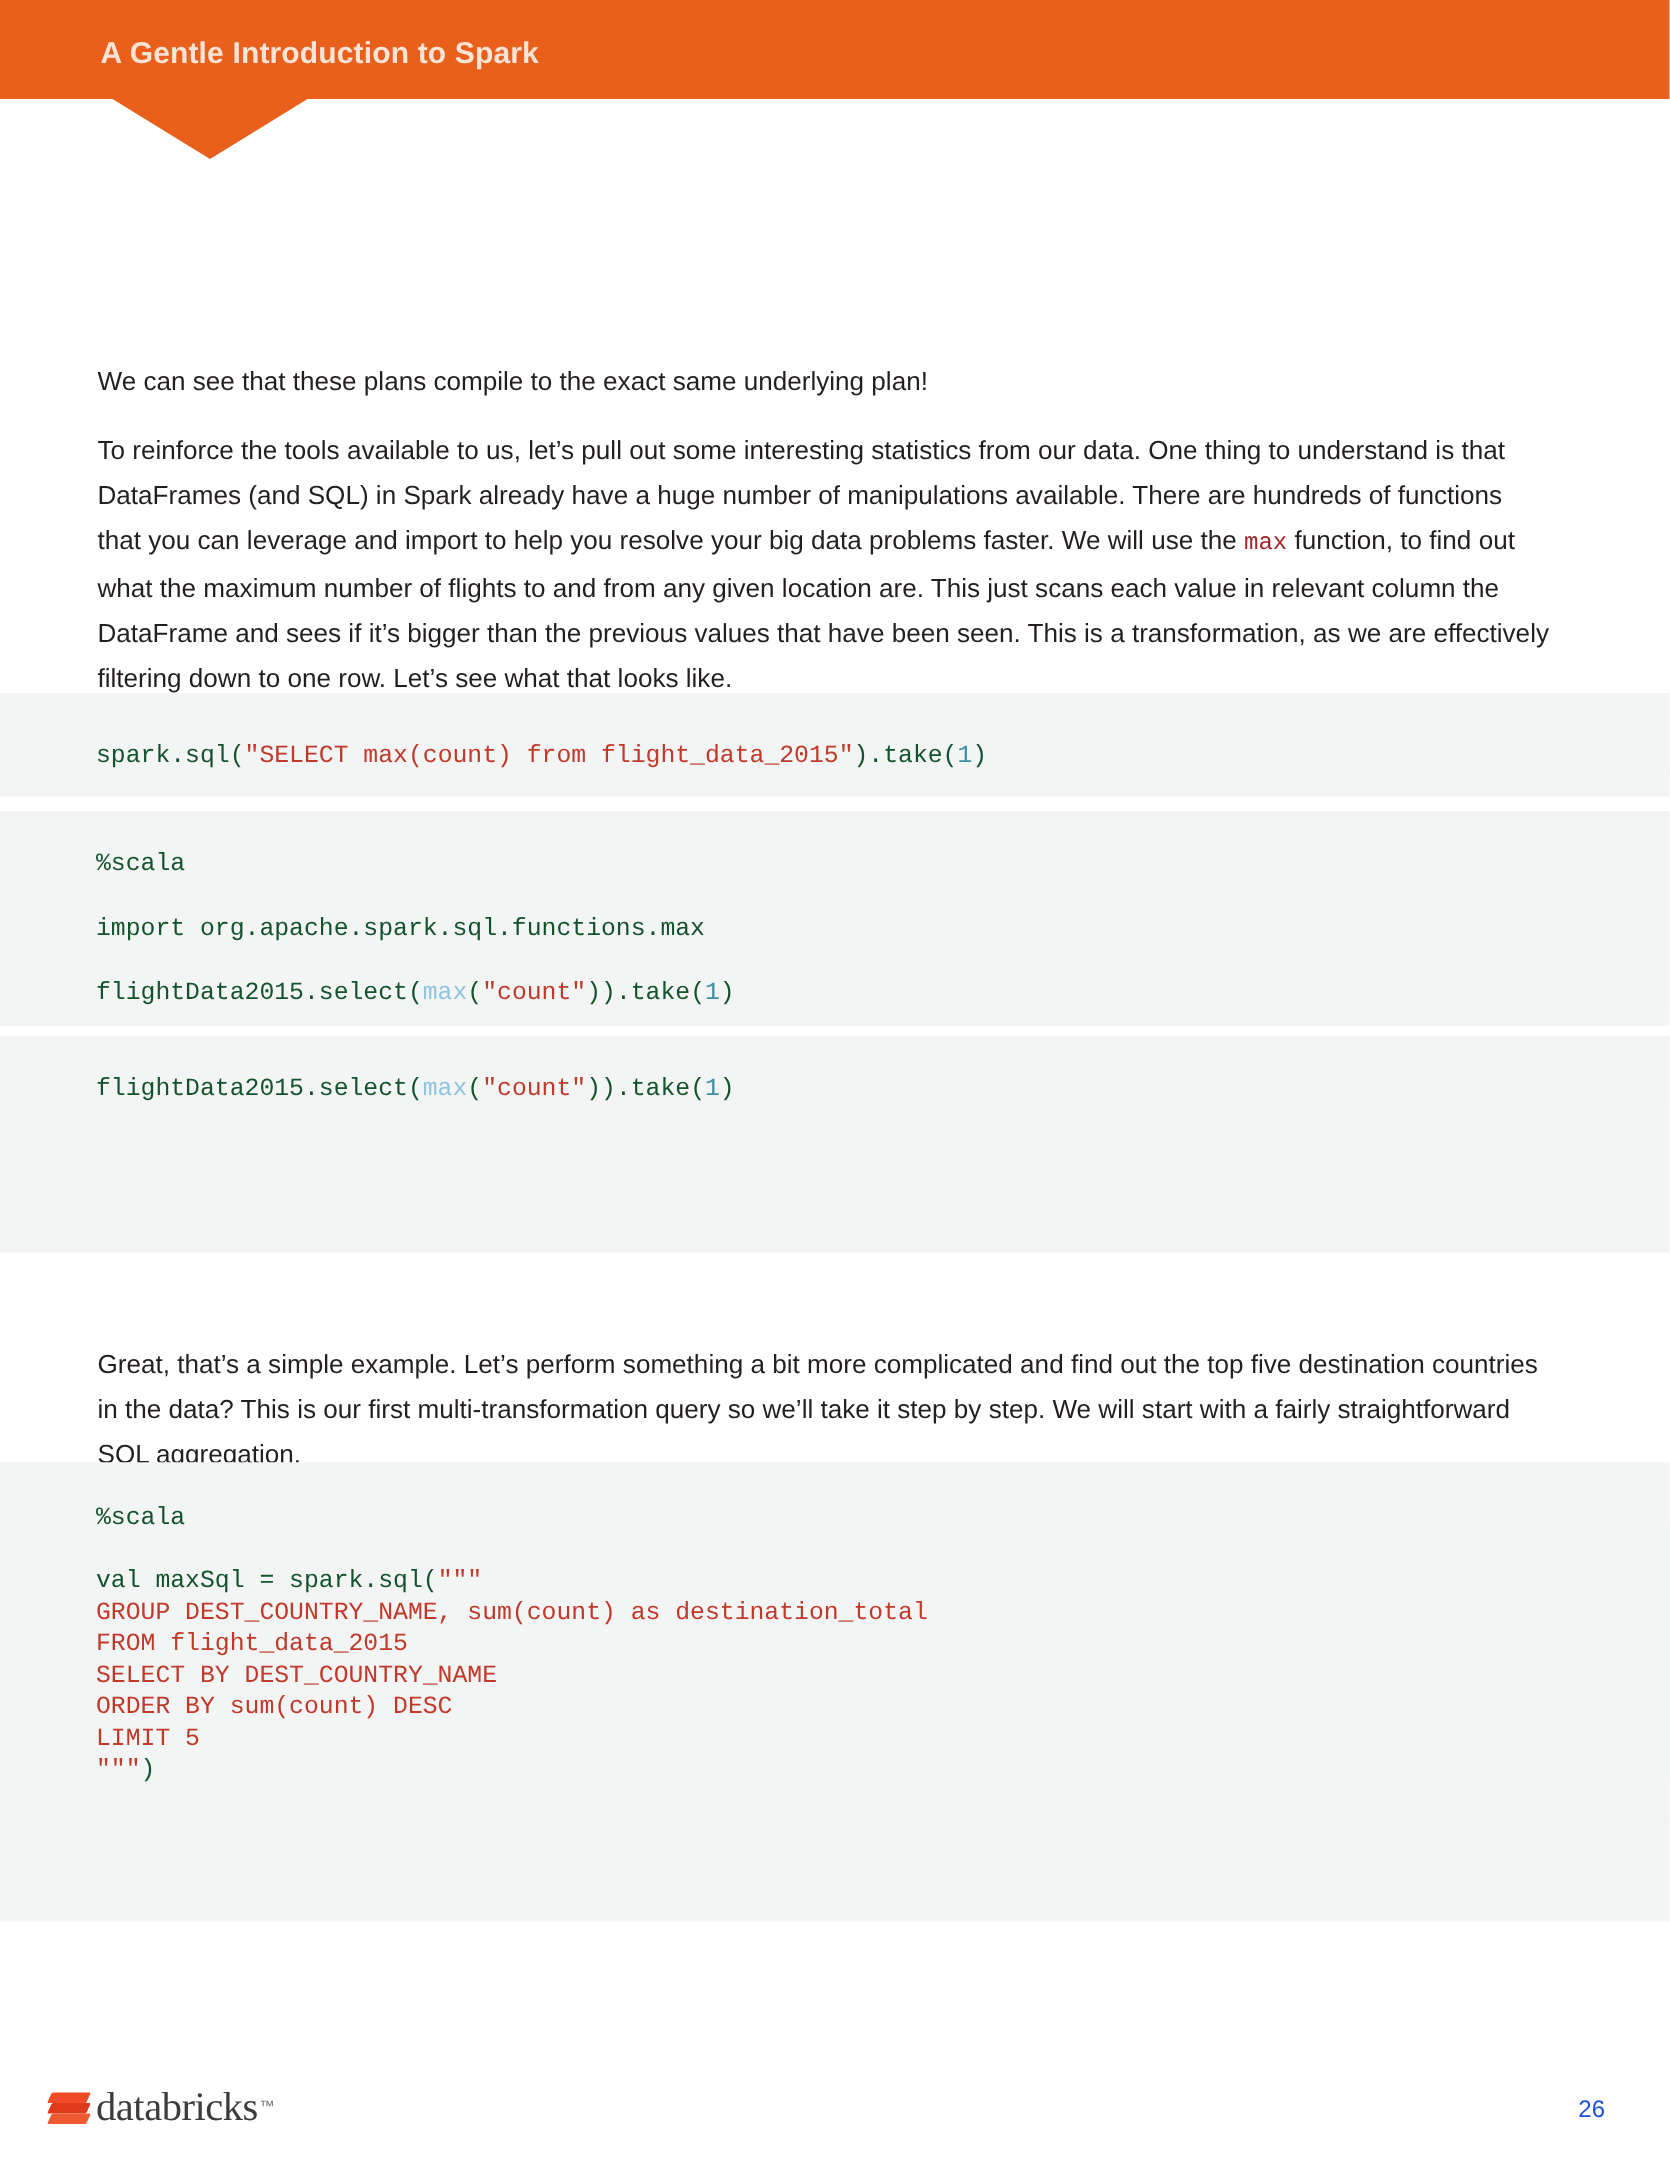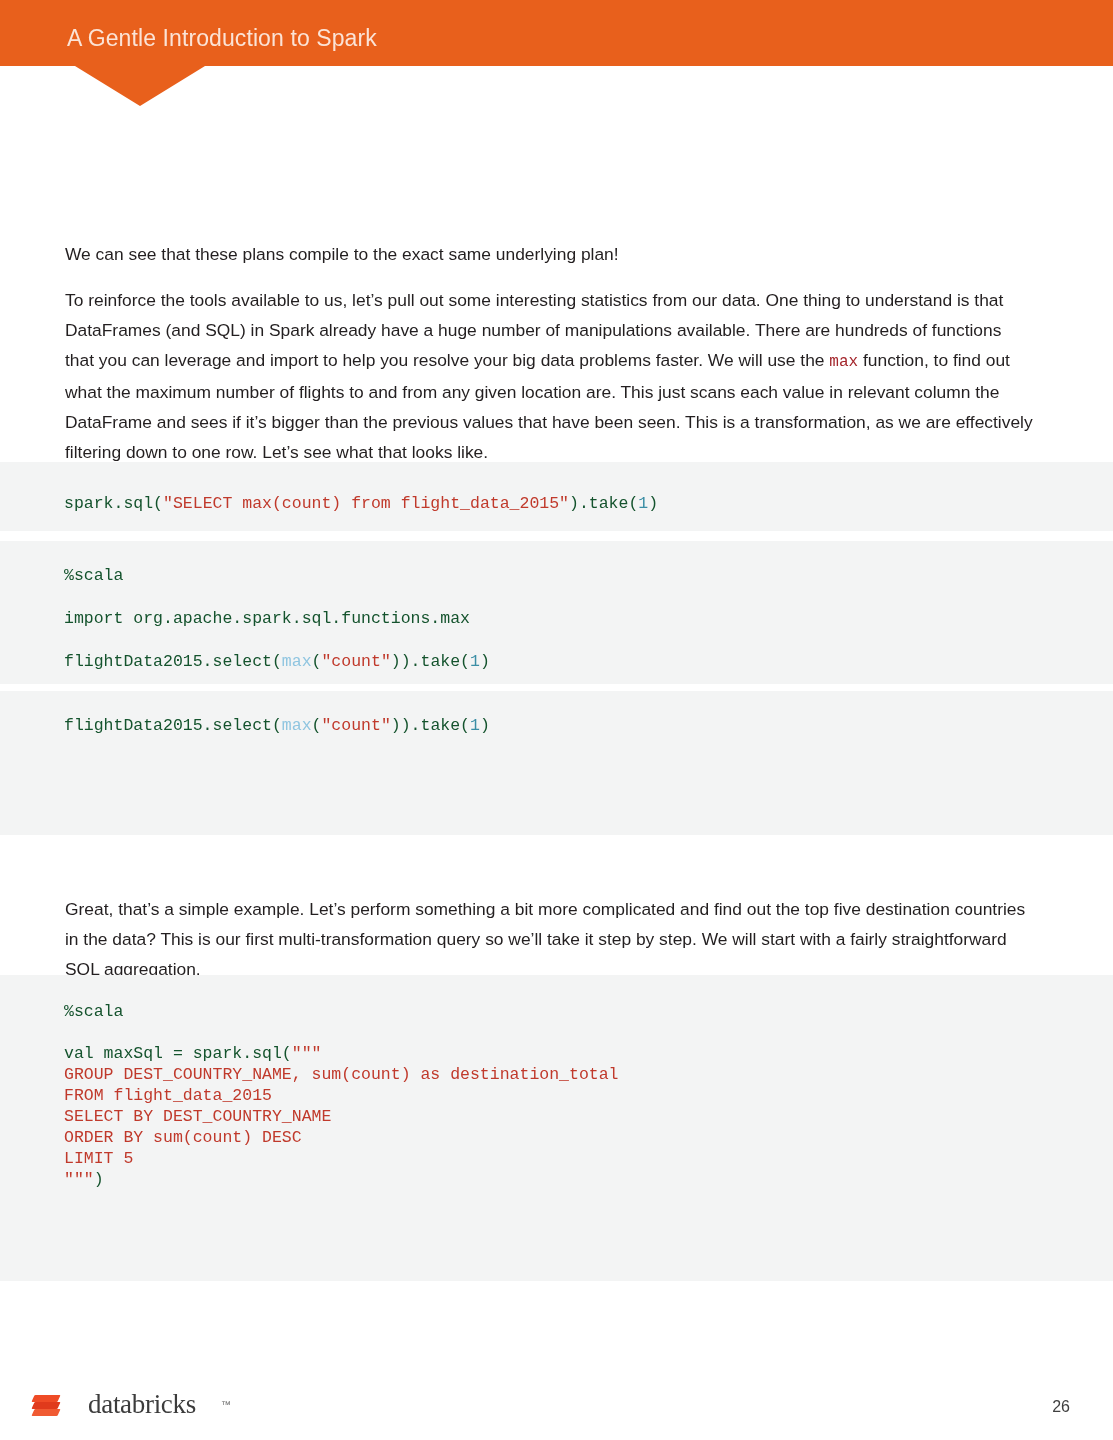--- a/index.html
+++ b/index.html
@@ -20,22 +20,22 @@
     position: absolute;
     top: 0; left: 0;
     width: 1113px;
     height: 66px;
     background: #e8601c;
   }
   .header-title {
     position: absolute;
     left: 67px;
     top: 25px;
-    font-size: 23px;
-    font-weight: 400;
+    font-size: 20px;
+    font-weight: 700;
     color: #fbe3d6;
     letter-spacing: 0.1px;
     white-space: nowrap;
   }
   .notch-tri {
     position: absolute;
     top: 66px;
     left: 75px;
     width: 0;
     height: 0;
@@ -114,21 +114,20 @@
     left: 0; top: 1375px;
     width: 1113px;
     height: 65px;
   }
   .logo-wrap {
     position: absolute;
     left: 33px;
     top: 14px;
     display: flex;
     align-items: center;
-    gap: 24px;
   }
   .logo-mark {
     width: 26px;
     height: 24px;
     position: relative;
     margin-right: 5px;
   }
   .logo-slab {
     position: absolute;
     left: 0;
@@ -152,21 +151,21 @@
     font-size: 10px;
     color: #6a6a6a;
     vertical-align: super;
     margin-left: 1px;
   }
   .page-number {
     position: absolute;
     right: 43px;
     top: 23px;
     font-size: 16px;
-    color: #404040;
+    color: #1d4ed8;
   }
 </style>
 </head>
 <body>
 
 <div class="header-bar"></div>
 <div class="notch-tri"></div>
 <div class="header-title">A Gentle Introduction to Spark</div>
 
 <div class="content">

